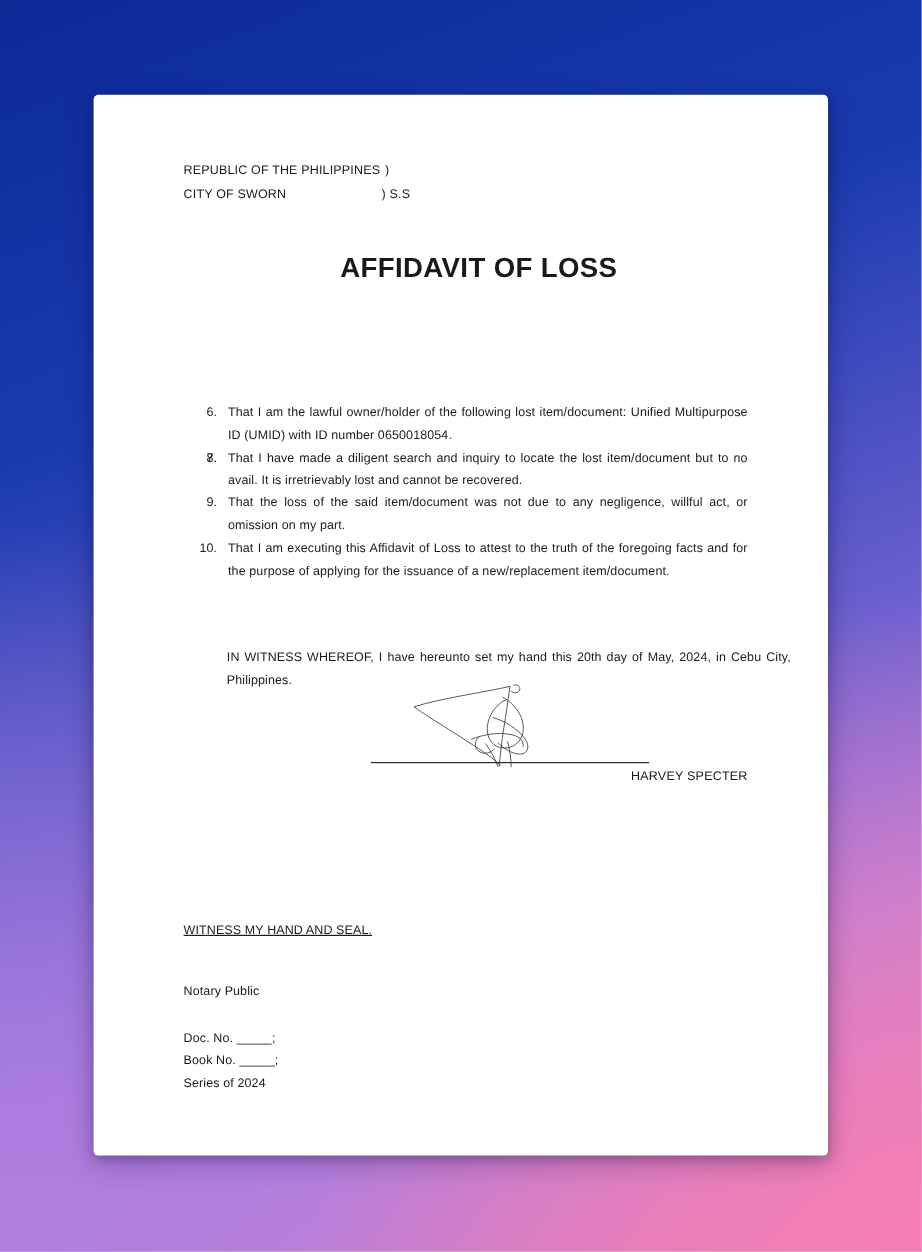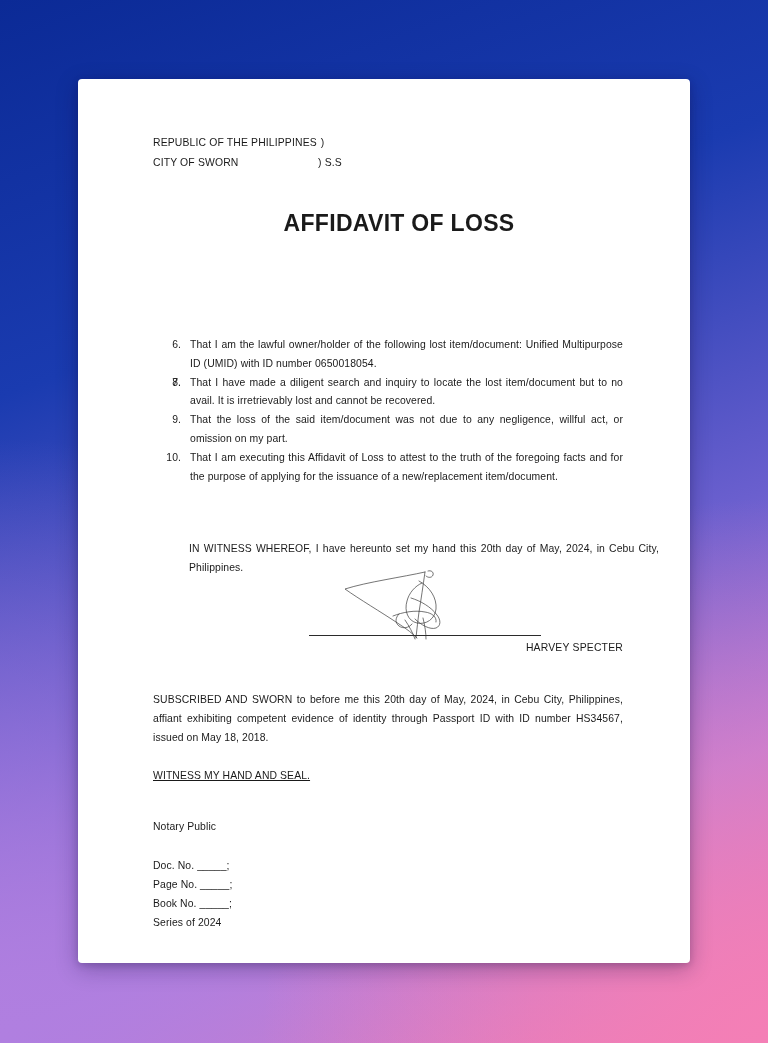--- a/index.html
+++ b/index.html
@@ -216,27 +216,25 @@
           <path d="M66 46 C 62 50, 62 55, 66 58 C 70 61, 76 60, 79 56"></path>
           <path d="M72 52 C 76 58, 80 65, 82 71"></path>
           <path d="M90 50 C 92 58, 93 65, 93 71"></path>
           <path d="M95 3 C 98 2, 101 4, 100 7 C 99 10, 95 10, 93 8"></path>
         </g>
       </svg>
       <div class="sig-line"></div>
       <div class="sig-name">HARVEY SPECTER</div>
     </div>
 
-    <div class="para jurat">SUBSCRIBED AND SWORN to before me this 20th day of May, 2024, in Cebu City, Philippines, affiant exhibiting competent evidence of identity through Passport ID with ID number HS34567, issued on May 18, 2018.</div>
 
     <div class="para seal-line">WITNESS MY HAND AND SEAL.</div>
 
     <div class="notary-public">Notary Public</div>
 
     <div class="registry">
       <div>Doc. No. _____;</div>
-      <div>Page No. _____;</div>
       <div>Book No. _____;</div>
       <div>Series of 2024</div>
     </div>
 
   </div>
 </div>
 
 </body></html>

